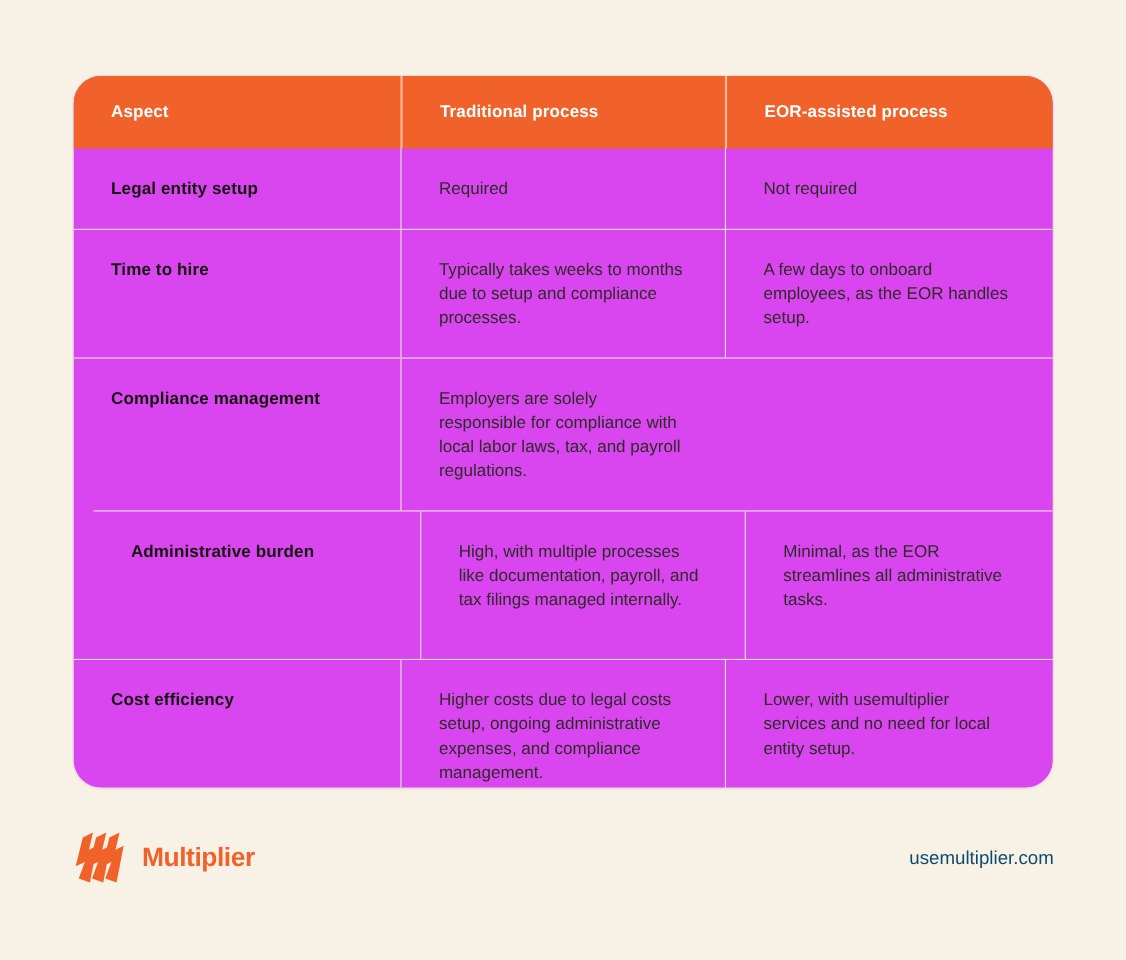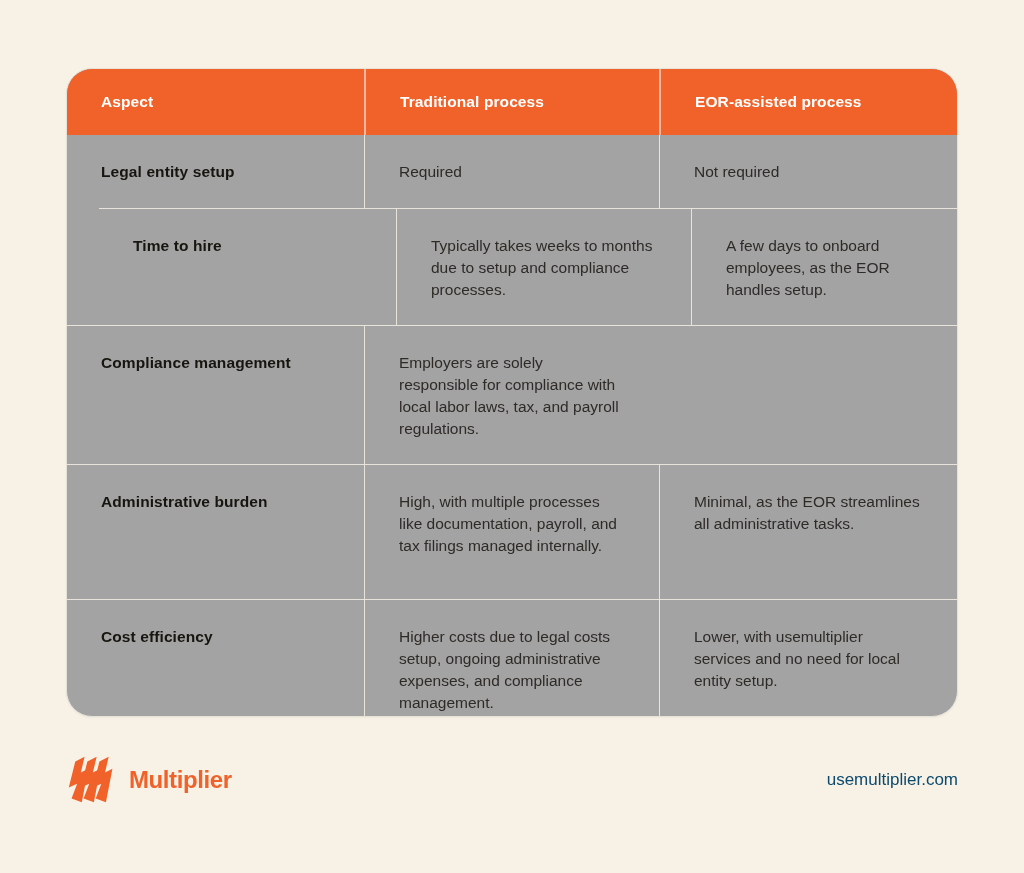--- a/index.html
+++ b/index.html
@@ -11,21 +11,21 @@
     font-family: "Liberation Sans", sans-serif;
     position: relative;
     overflow: hidden;
   }
   .card {
     position: absolute;
     left: 66px;
     top: 68px;
     width: 892px;
     height: 649px;
-    background: #a3a3a3;
+    background: #d946ef;
     border: 1px solid #E8E3D9;
     border-radius: 26px;
     overflow: hidden;
     box-sizing: border-box;
     box-shadow: 0 1px 2px rgba(0,0,0,0.04);
   }
   .thead {
     display: grid;
     grid-template-columns: 297px 295px 1fr;
     background: #F0622A;
@@ -53,23 +53,23 @@
     color: #2E2B27;
     box-sizing: border-box;
   }
   .td.aspect {
     font-weight: bold;
     color: #17150F;
     letter-spacing: 0.1px;
   }
   .td + .td { border-left: 1px solid #E8E4DB; }
   .r1 { min-height: 73px; }
-  .r2 { min-height: 111px; margin-left: 32px; }
+  .r2 { min-height: 111px; }
   .r3 { min-height: 133px; }
-  .r4 { min-height: 134px; }
+  .r4 { min-height: 134px; margin-left: 18px; }
   .r5 { min-height: 131px; }
   .footer {
     position: absolute;
     left: 66px;
     right: 66px;
     top: 750px;
     height: 60px;
     display: flex;
     justify-content: space-between;
     align-items: center;

